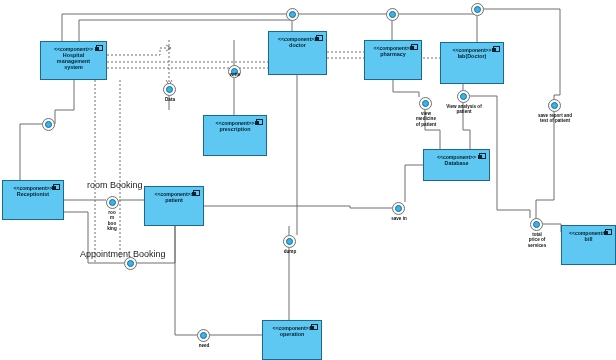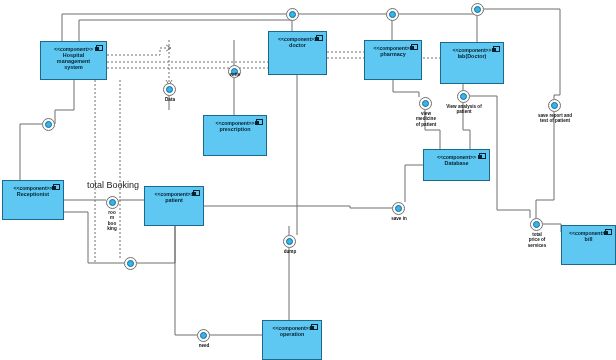--- a/index.html
+++ b/index.html
@@ -328,15 +328,16 @@
 
   <div class="port" style="left:124px;top:257px;">
       <span class="dot"></span>
     </div>
 
   <div class="port" style="left:197px;top:329px;">
       <span class="dot"></span>
     </div>
   <div class="portlabel" style="left:184px;top:343px;width:40px;">need</div>
 
-  <div class="biglabel" style="left:87px;top:180px;">total Booking</div>
+  <div class="biglabel" style="left:87px;top:180px;">room Booking</div>
+  <div class="biglabel" style="left:80px;top:249px;">Appointment Booking</div>
 
 </div>
 
 </body></html>

